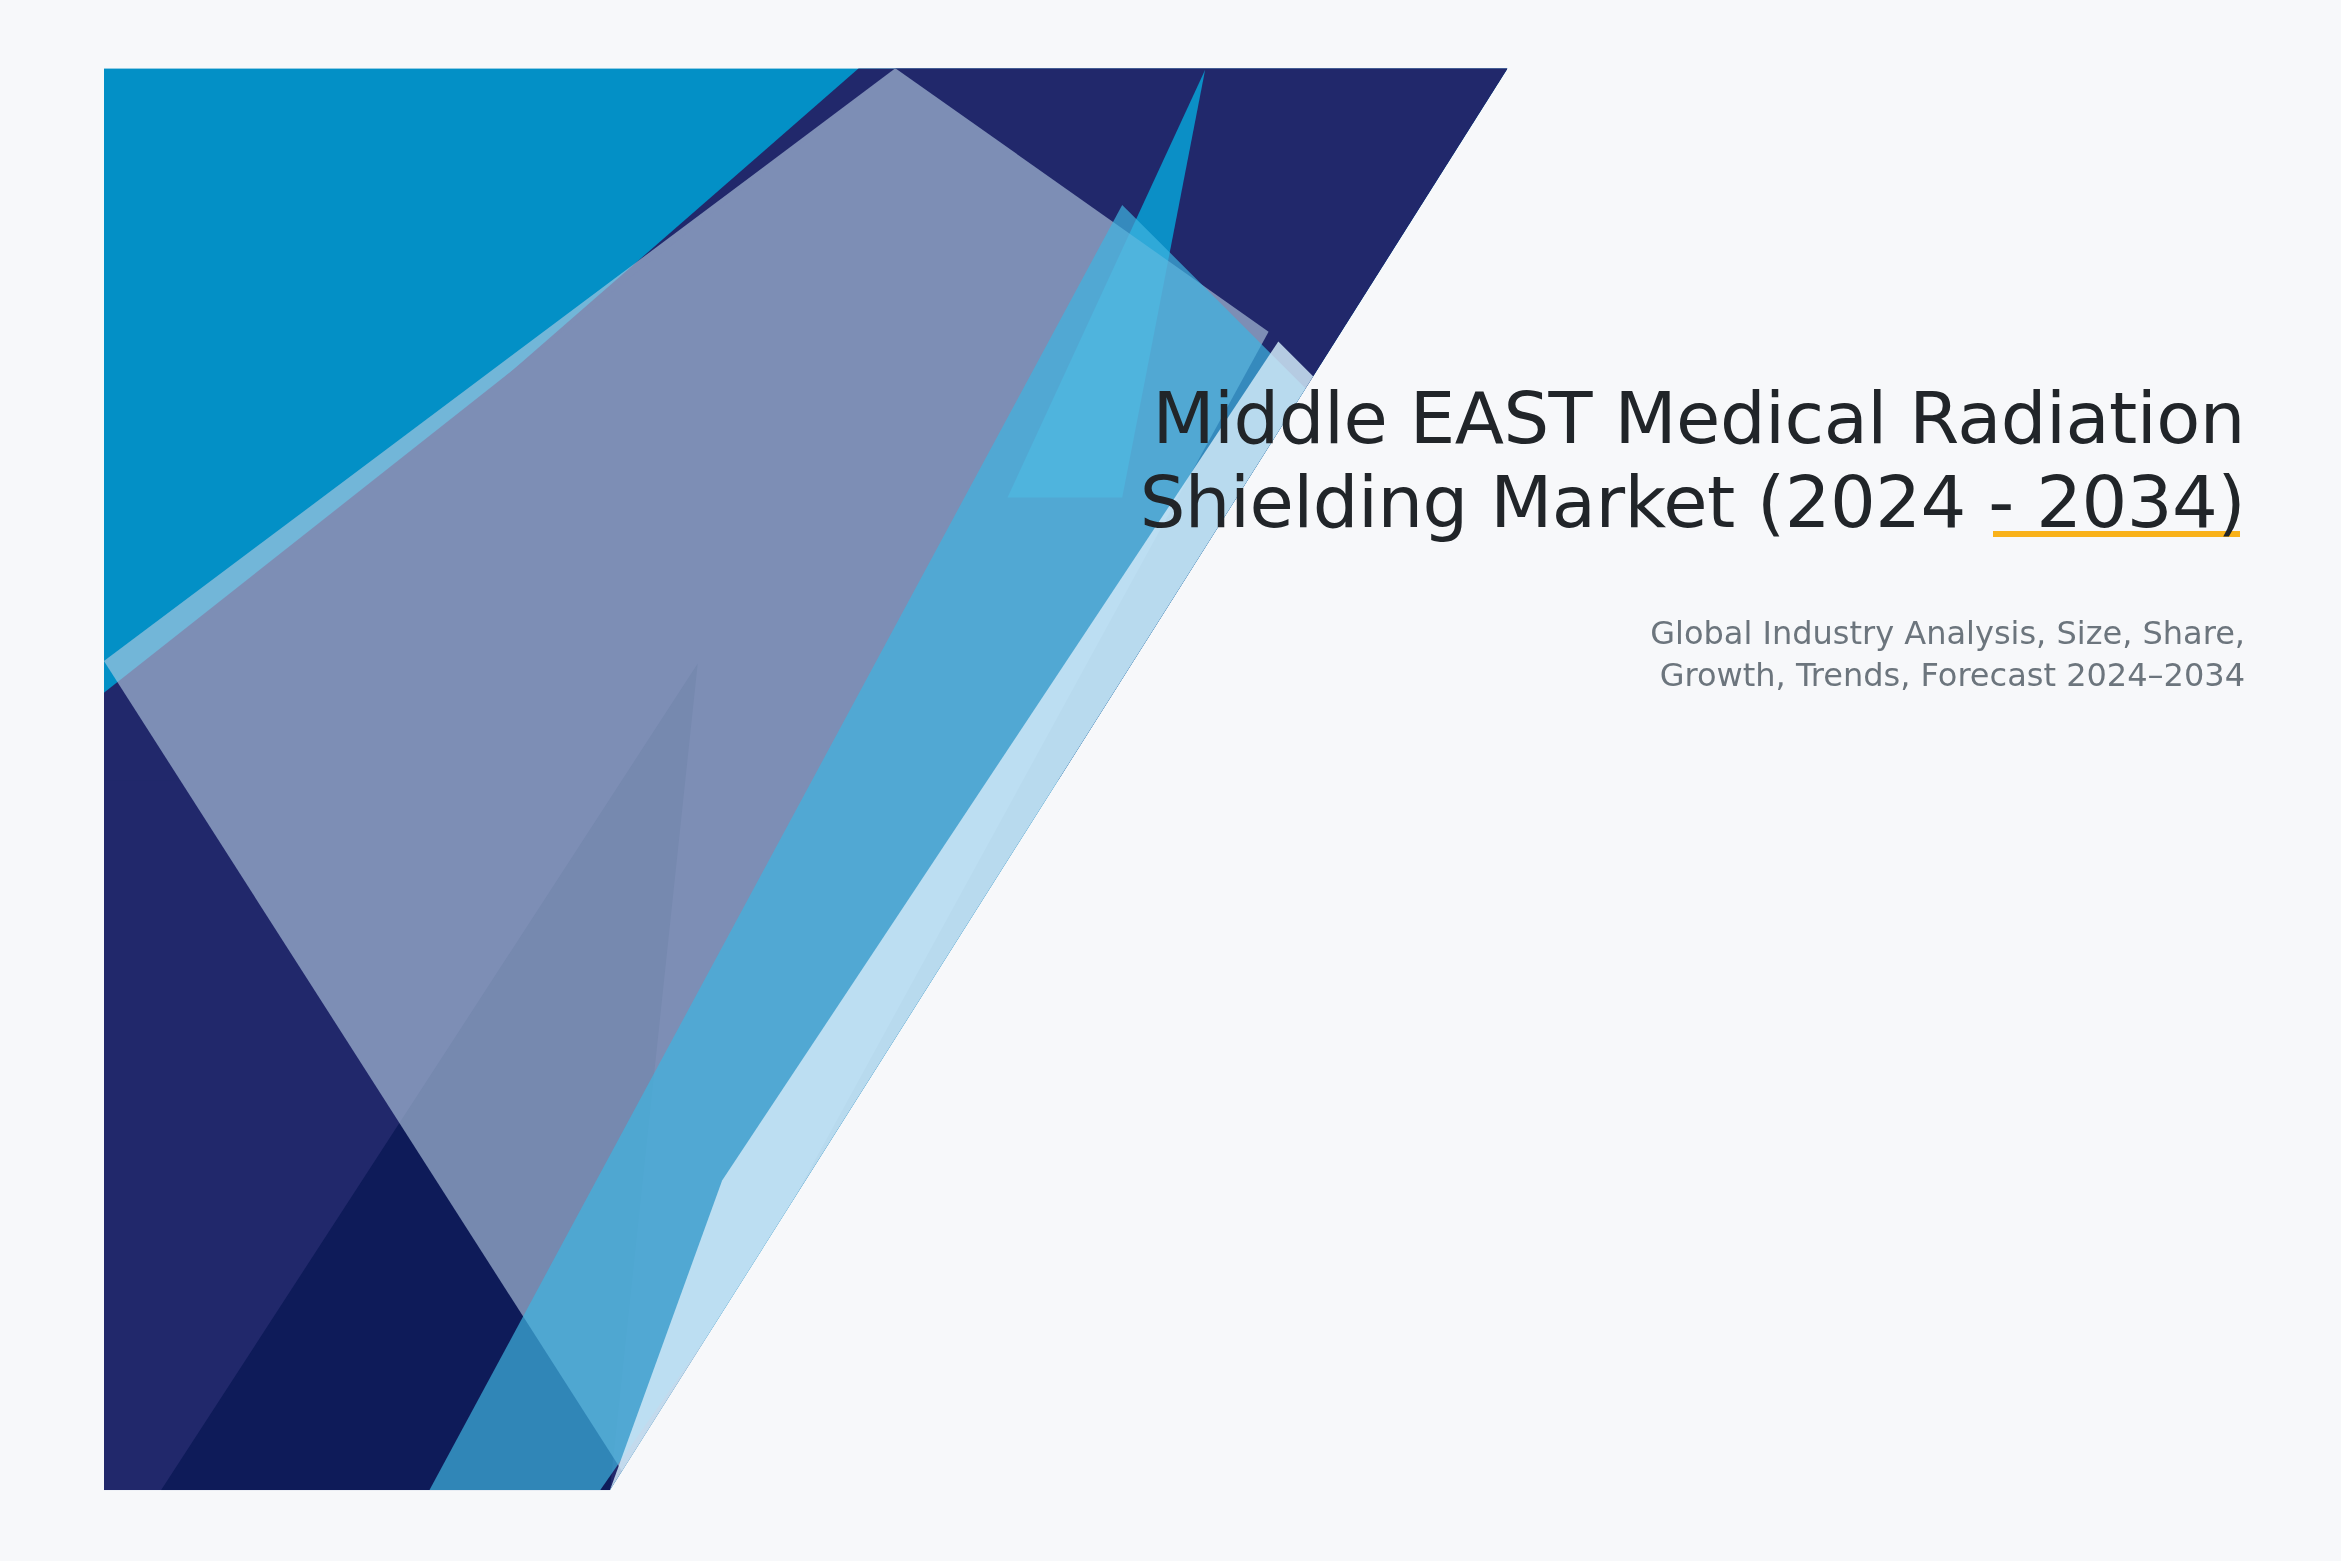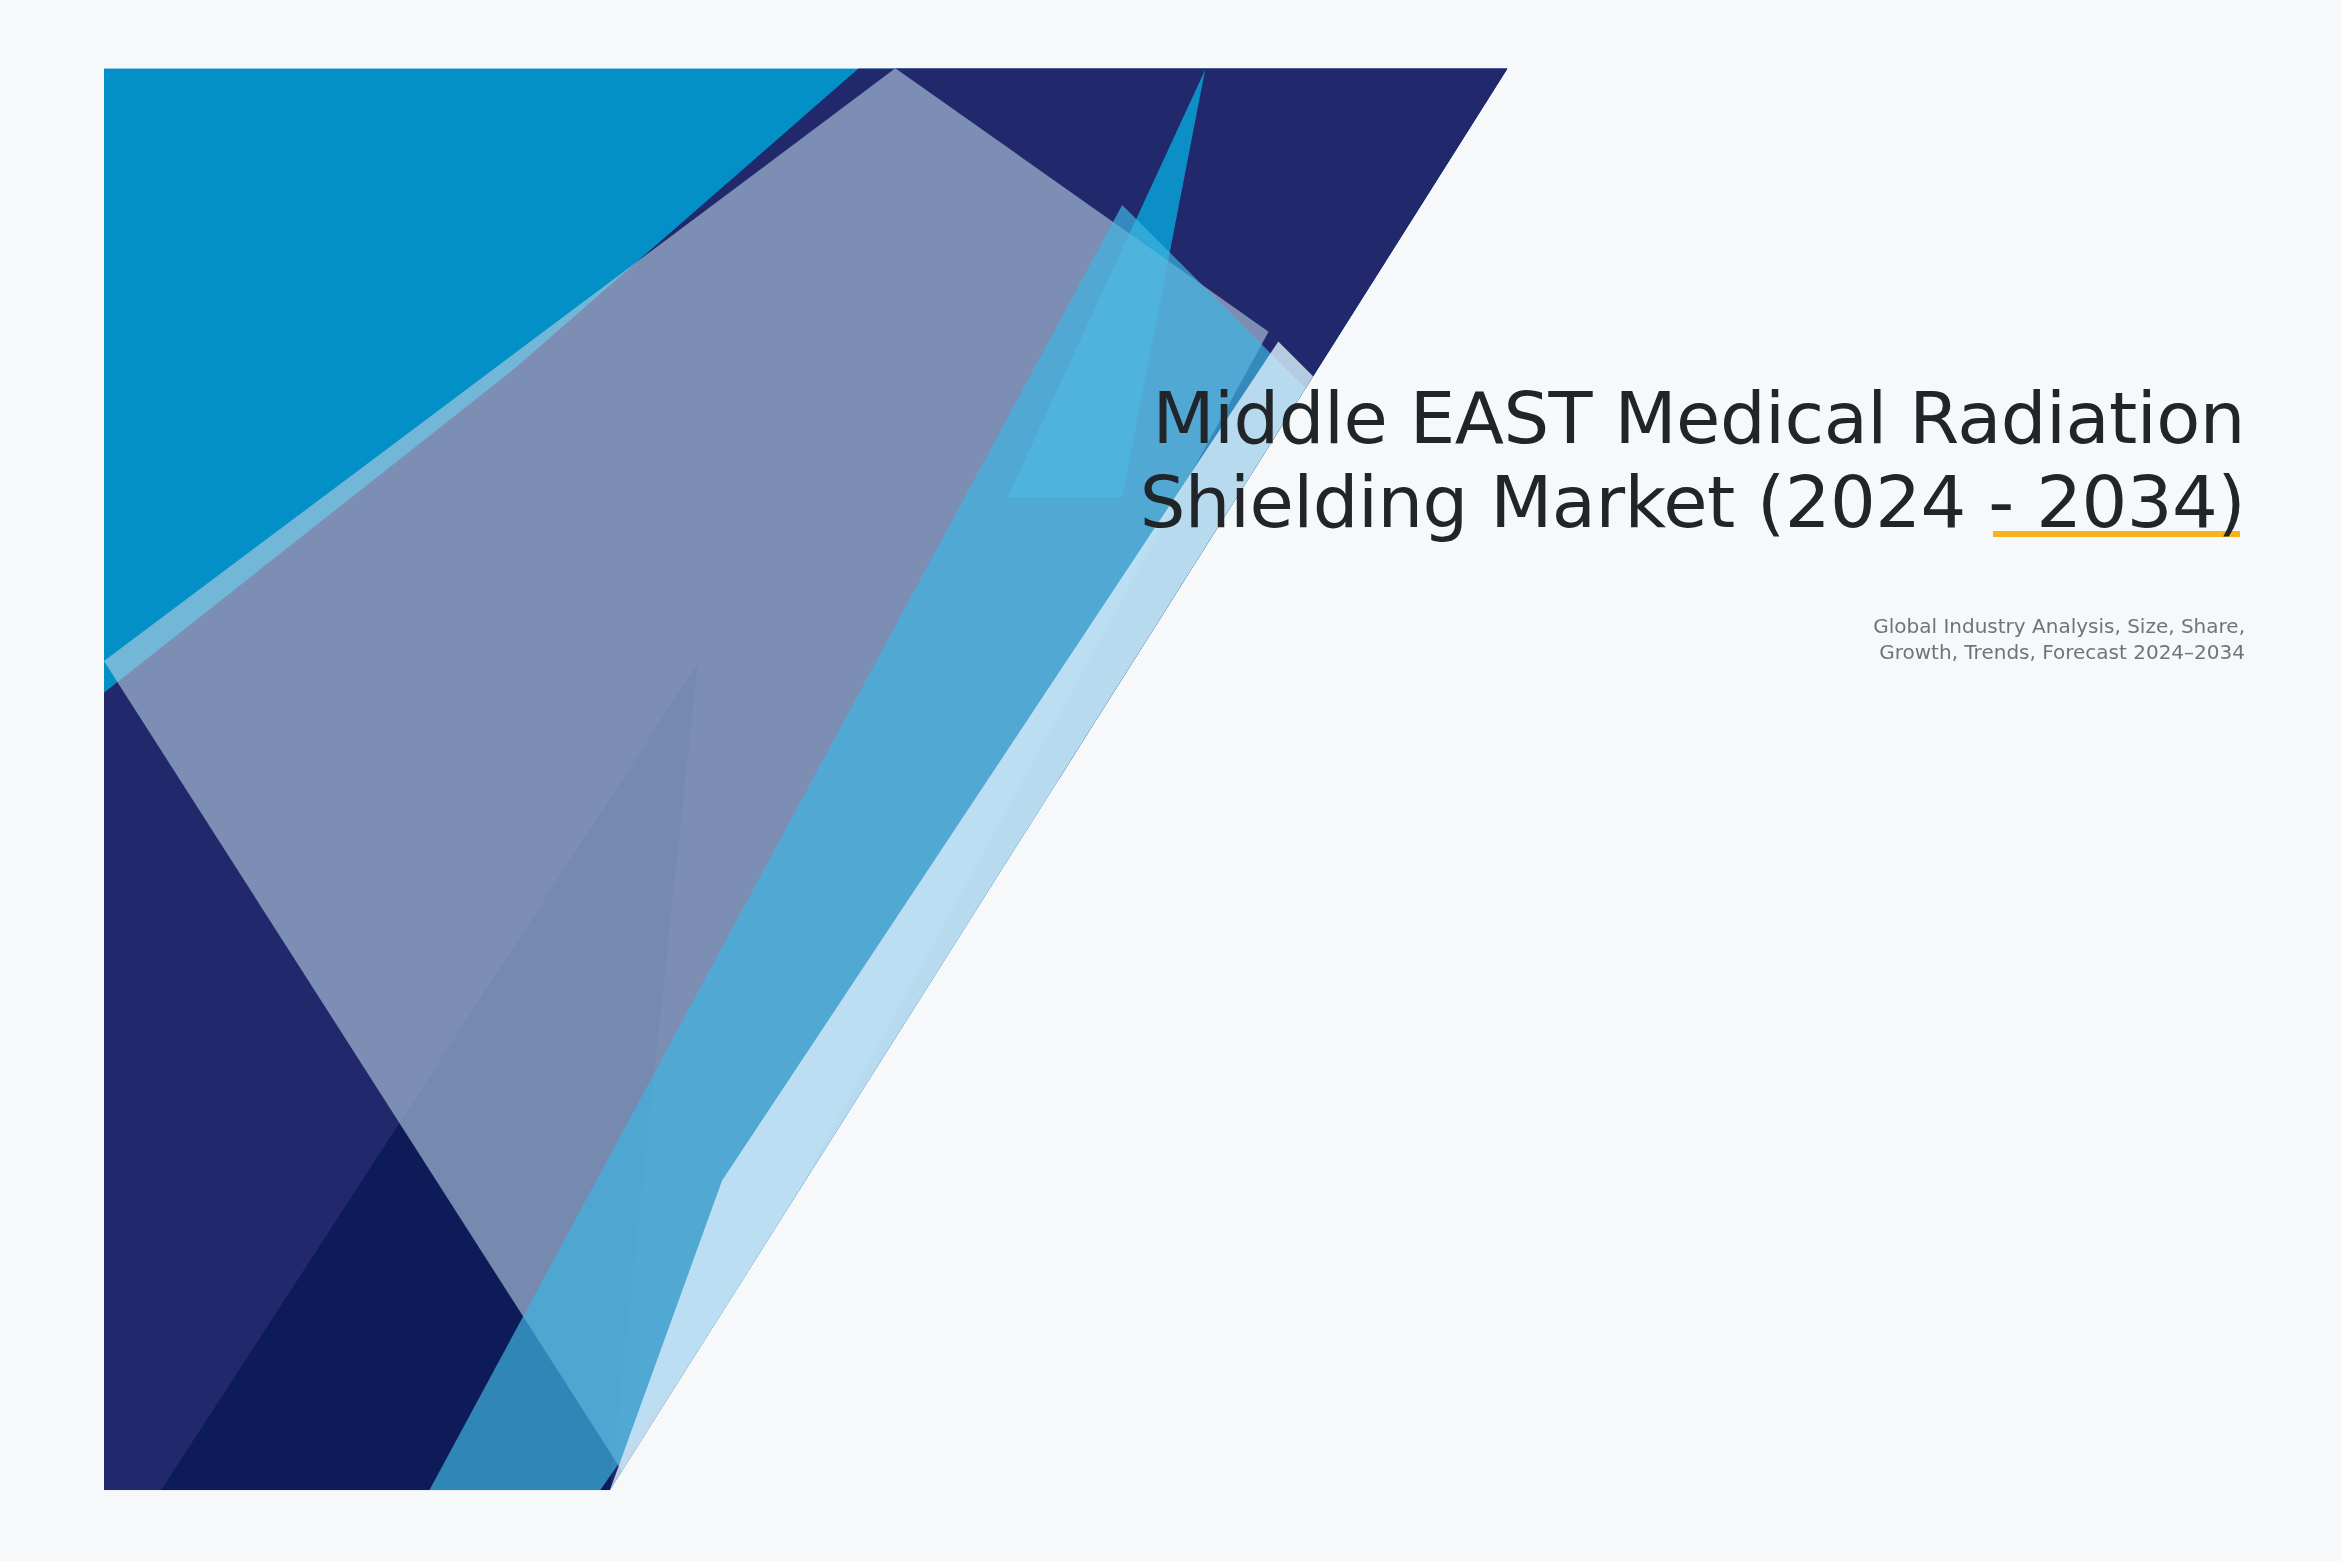--- a/index.html
+++ b/index.html
@@ -58,21 +58,21 @@
     top: 155px;
     width: 247px;
     height: 6.3px;
     background: #f9b21a;
   }
   #cover-subtitle {
     margin: 0;
     padding-top: 69px;
     font-family: "DejaVu Sans", "Liberation Sans", sans-serif;
     font-weight: 400;
-    font-size: 20px;
+    font-size: 32px;
     line-height: 1.30;
     color: #6c757d;
     text-align: right;
     white-space: pre-line;
   }
 </style>
 </head>
 <body>
 
 <div id="cover">

